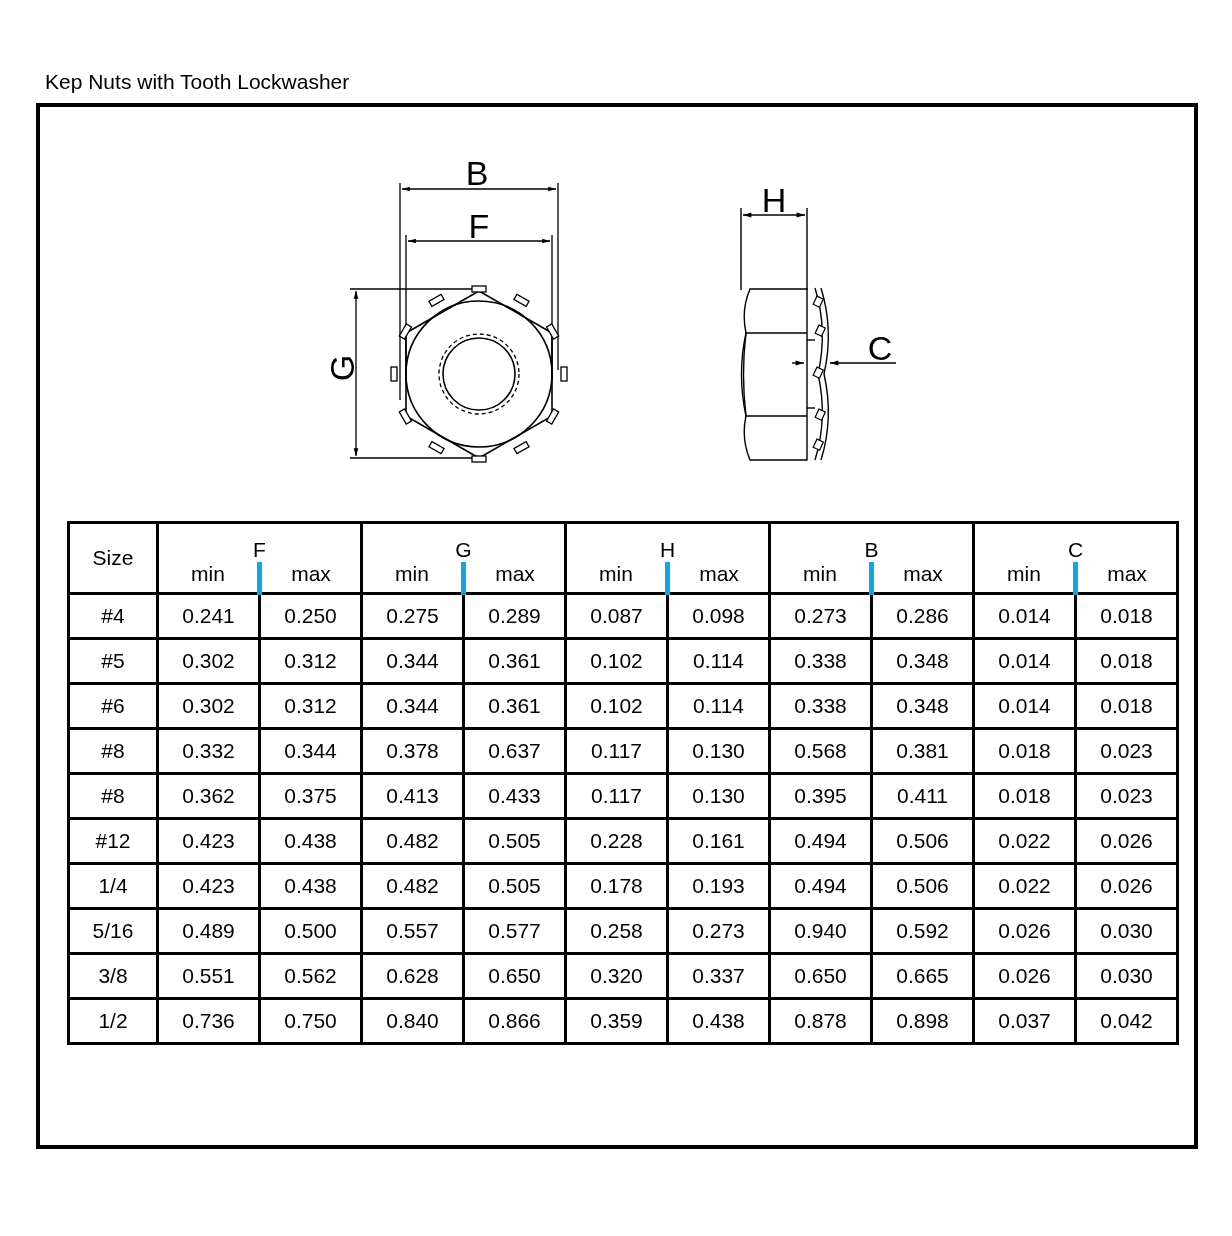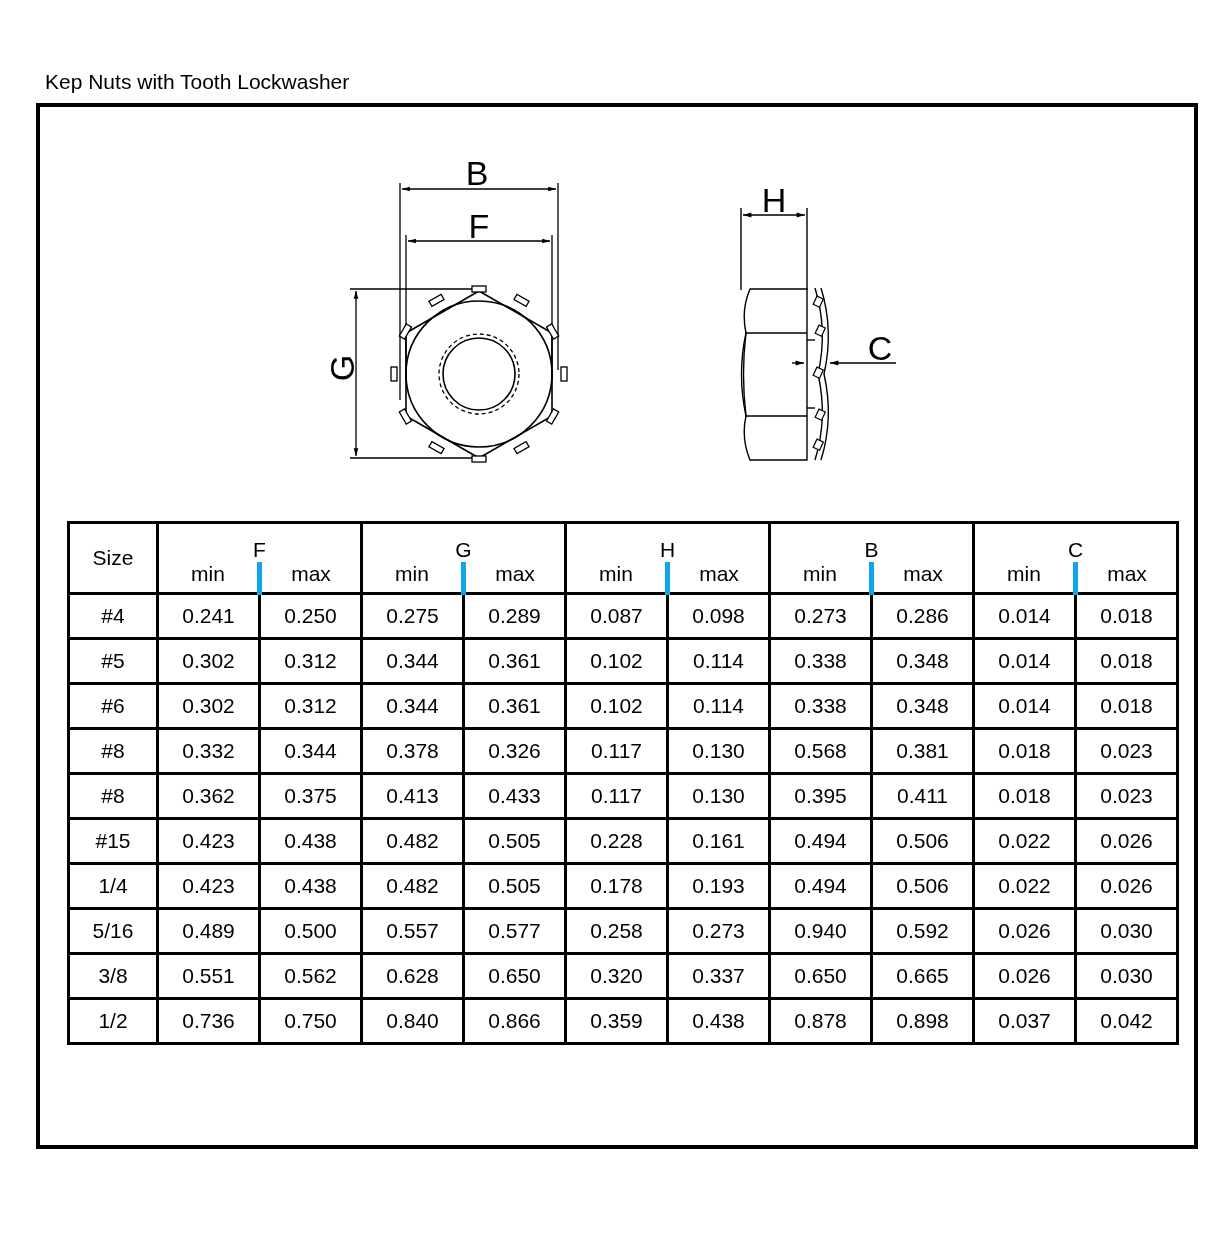--- a/index.html
+++ b/index.html
@@ -164,21 +164,21 @@
         <td>0.338</td>
         <td>0.348</td>
         <td>0.014</td>
         <td>0.018</td>
       </tr>
       <tr>
         <td>#8</td>
         <td>0.332</td>
         <td>0.344</td>
         <td>0.378</td>
-        <td>0.326</td>
+        <td>0.637</td>
         <td>0.117</td>
         <td>0.130</td>
         <td>0.568</td>
         <td>0.381</td>
         <td>0.018</td>
         <td>0.023</td>
       </tr>
       <tr>
         <td>#8</td>
         <td>0.362</td>
@@ -186,21 +186,21 @@
         <td>0.413</td>
         <td>0.433</td>
         <td>0.117</td>
         <td>0.130</td>
         <td>0.395</td>
         <td>0.411</td>
         <td>0.018</td>
         <td>0.023</td>
       </tr>
       <tr>
-        <td>#15</td>
+        <td>#12</td>
         <td>0.423</td>
         <td>0.438</td>
         <td>0.482</td>
         <td>0.505</td>
         <td>0.228</td>
         <td>0.161</td>
         <td>0.494</td>
         <td>0.506</td>
         <td>0.022</td>
         <td>0.026</td>

